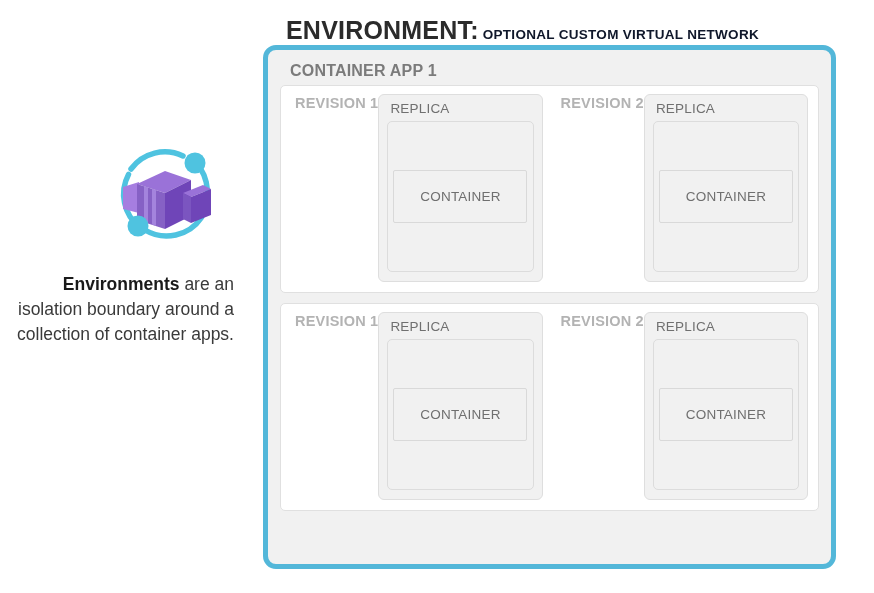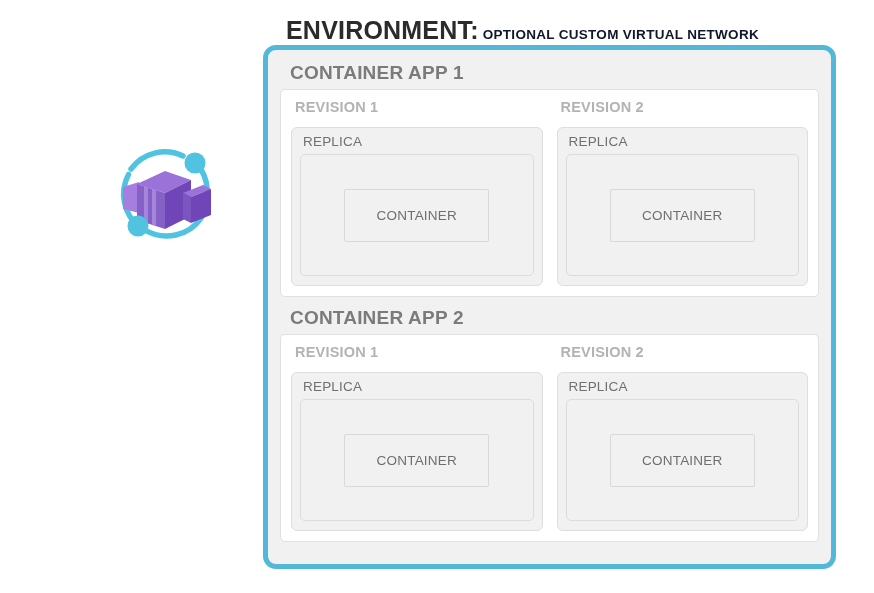--- a/index.html
+++ b/index.html
@@ -89,21 +89,21 @@
     left: 0;
     top: 0;
     right: 0;
     bottom: 0;
     padding: 10px 12px 12px 12px;
     box-sizing: border-box;
   }
 
   
   .app-label {
-    font-size: 19px;
+    font-size: 16px;
     font-weight: 700;
     color: #7b7b7b;
     letter-spacing: 0.2px;
     margin: 2px 0 5px 10px;
   }
 
   .app-panel {
     background: #ffffff;
     border: 1px solid #e0e0e0;
     border-radius: 5px;
@@ -114,63 +114,62 @@
   }
   .app-panel.app1 { height: 208px; }
   .app-panel.app2 { height: 208px; }
 
   .app-block { margin-bottom: 10px; }
 
   
   .revision {
     flex: 1 1 0;
     display: flex;
-    flex-direction: column;
+    flex-direction: row;
     min-width: 0;
   }
   .rev-label {
     font-size: 14.5px;
     font-weight: 600;
     color: #b3b3b3;
     letter-spacing: 0.2px;
     margin: 1px 0 4px 4px;
   }
 
   
   .replica {
     flex: 1 1 auto;
     background: #f1f1f1;
     border: 1px solid #dedede;
     border-radius: 6px;
     box-sizing: border-box;
     padding: 6px 8px 9px 8px;
     display: flex;
     flex-direction: column;
-    margin-top: 8px;
   }
   .replica-label {
     font-size: 13.5px;
     font-weight: 400;
     color: #707070;
     letter-spacing: 0.2px;
     margin: 0 0 5px 3px;
   }
   .replica-inner {
     flex: 1 1 auto;
     border: 1px solid #dcdcdc;
     border-radius: 5px;
     box-sizing: border-box;
     display: flex;
     align-items: center;
     justify-content: center;
   }
 
   
   .container-box {
-    width: 145px;
+    width: 134px;
     height: 53px;
     border: 1px solid #d9d9d9;
     border-radius: 2px;
     box-sizing: border-box;
     display: flex;
     align-items: center;
     justify-content: center;
     font-size: 13.5px;
     color: #6f6f6f;
     letter-spacing: 0.2px;
@@ -204,20 +203,23 @@
 
       <path d="M 70 52 L 78 56 L 78 82 L 70 78 Z" fill="#7b55c0"></path>
 
       <path d="M 78 56 L 98 48 L 98 74 L 78 82 Z" fill="#6f45b8"></path>
 
       <circle cx="82" cy="22" r="10.5" fill="#4fc3e0"></circle>
       <circle cx="25" cy="85" r="10.5" fill="#4fc3e0"></circle>
     </svg>
   </div>
 
+  <div class="caption">
+    <b>Environments</b><span> are an isolation boundary around a collection of container apps.</span>
+  </div>
 </div>
 
 <div class="env-title">
   <span class="t-main">ENVIRONMENT:</span><span class="t-sub">OPTIONAL CUSTOM VIRTUAL NETWORK</span>
 </div>
 
 <div class="environment">
   <div class="env-inner">
 
     <div class="app-block">
@@ -241,21 +243,20 @@
             <div class="replica-inner">
               <div class="container-box">CONTAINER</div>
             </div>
           </div>
         </div>
 
       </div>
     </div>
 
     <div class="app-block">
-      <div class="app-label">CONTAINER APP 2</div>
       <div class="app-panel app2">
 
         <div class="revision">
           <div class="rev-label">REVISION 1</div>
           <div class="replica">
             <div class="replica-label">REPLICA</div>
             <div class="replica-inner">
               <div class="container-box">CONTAINER</div>
             </div>
           </div>

